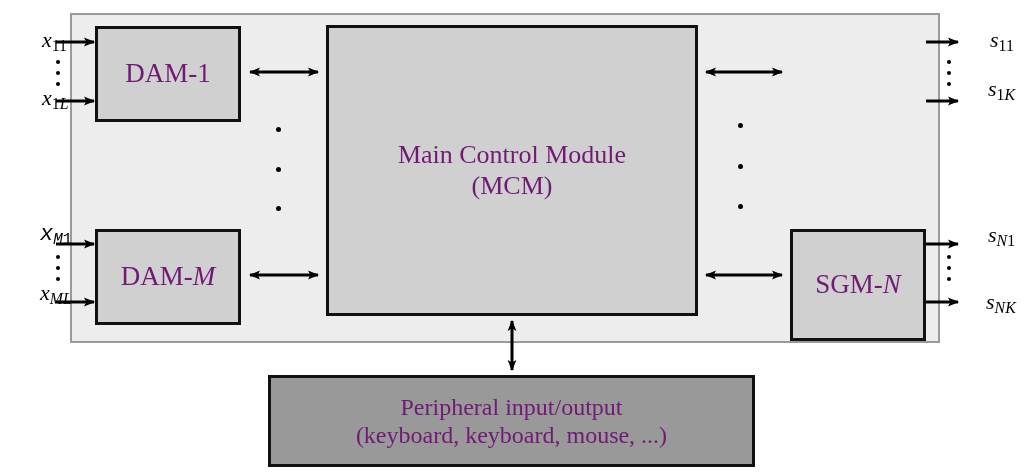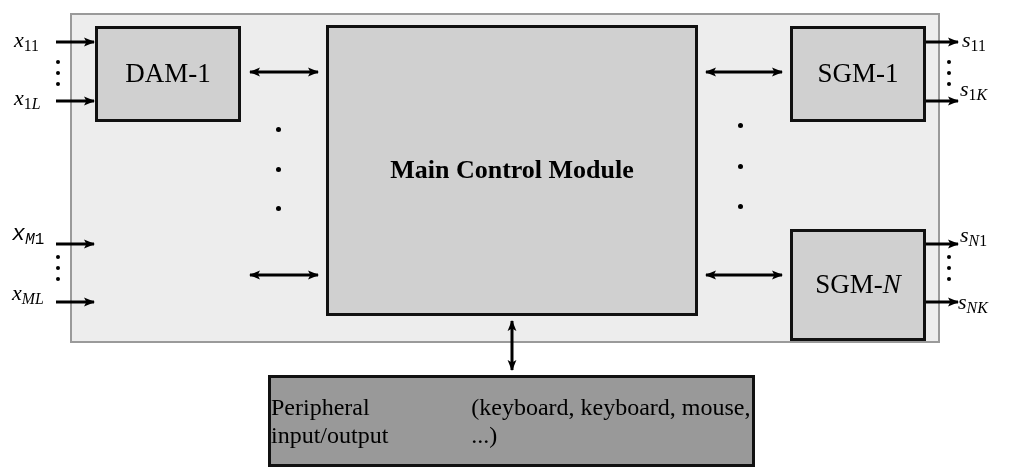--- a/index.html
+++ b/index.html
@@ -30,37 +30,36 @@
   }
   
   .block {
     position: absolute;
     background: #d0d0d0;
     border: 3px solid #111111;
     box-sizing: border-box;
     display: flex;
     align-items: center;
     justify-content: center;
-    text-align: left;
-    color: #000000;
+    text-align: right;
+    color: #701a75;
     line-height: 1.18;
   }
   .block.dam, .block.sgm {
     font-size: 27px;
   }
   .block.mcm {
     font-size: 26px;
     flex-direction: column;
-    font-weight: bold;
   }
   .block.periph {
     background: #999999;
     border: 3px solid #111111;
     font-size: 24px;
-    flex-direction: row;
+    flex-direction: column;
   }
   .dam1  { left: 95px;  top: 26px;  width: 146px; height: 96px; }
   .damM  { left: 95px;  top: 229px; width: 146px; height: 96px; }
   .mcm   { left: 326px; top: 25px;  width: 372px; height: 291px; }
   .sgm1  { left: 790px; top: 26px;  width: 136px; height: 96px; }
   .sgmN  { left: 790px; top: 229px; width: 136px; height: 112px; }
   .periph{ left: 268px; top: 375px; width: 487px; height: 92px; }
 
   .mcm .mcm-line { display: block; }
   .periph .p-line { display: block; }
@@ -68,20 +67,21 @@
   
   .var { font-style: italic; }
 
   
   .io-label {
     position: absolute;
     font-size: 22px;
     font-style: italic;
     color: #000000;
     white-space: nowrap;
+    margin-left: 28px;
   }
   .io-label .sub {
     font-size: 0.72em;
     vertical-align: -0.28em;
     font-style: normal;
   }
   .io-label .sub .it { font-style: italic; }
 
   .lbl-x11 { left: 14px;  top: 27px; }
   .lbl-x1L { left: 14px;  top: 85px; }
@@ -183,28 +183,29 @@
 
     <g stroke="#000000" stroke-width="3" fill="none">
       <line x1="512" y1="321" x2="512" y2="370" marker-end="url(#ahead)" marker-start="url(#atail)"></line>
     </g>
   </svg>
 
   <div class="block dam dam1">
     <span>DAM-1</span>
   </div>
 
+  <div class="block dam damM">
+    <span><span>DAM-</span><span class="var">M</span></span>
+  </div>
 
   <div class="block mcm">
     <span class="mcm-line">Main Control Module</span>
-  </div>
-
-  <div class="block sgm sgm1">
-    <span>SGM-1</span>
-  </div>
+    <span class="mcm-line">(MCM)</span>
+  </div>
+
 
   <div class="block sgm sgmN">
     <span><span>SGM-</span><span class="var">N</span></span>
   </div>
 
   <div class="block periph">
     <span class="p-line">Peripheral input/output</span>
     <span class="p-line">(keyboard, keyboard, mouse, ...)</span>
   </div>
 

